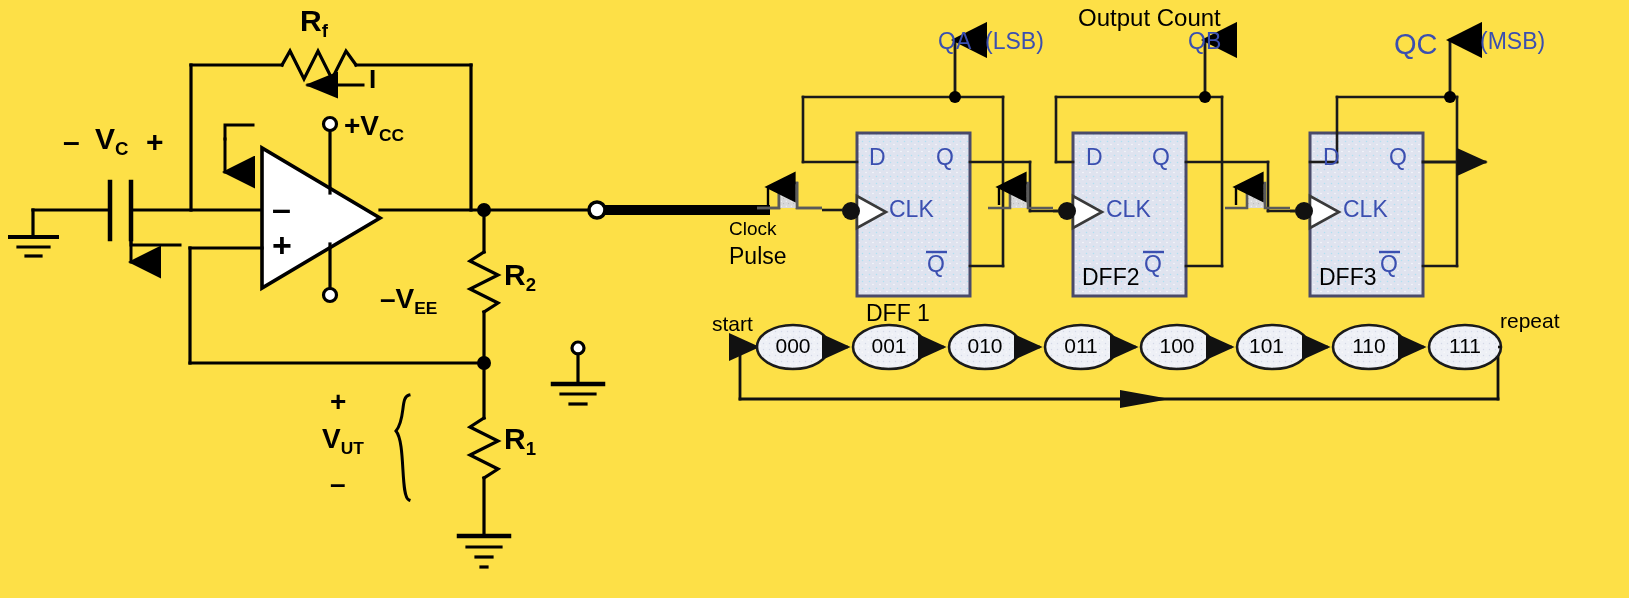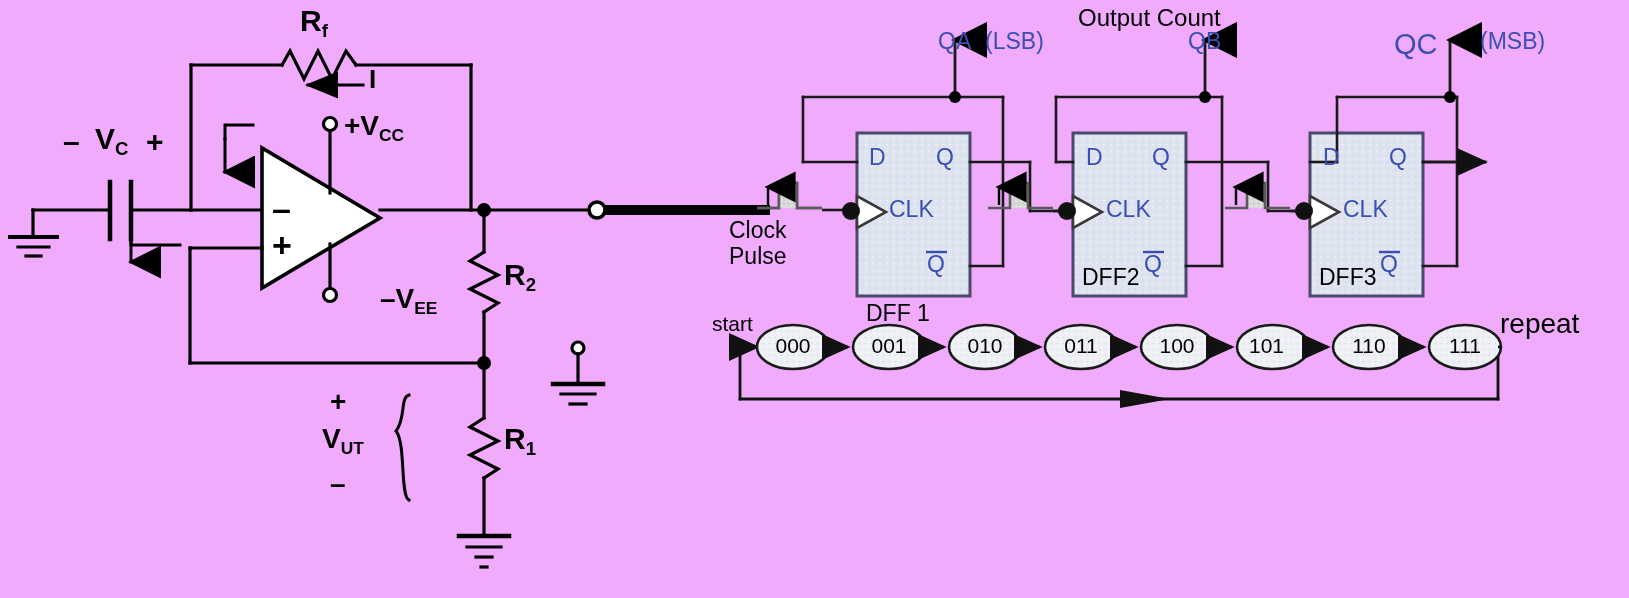--- a/index.html
+++ b/index.html
@@ -1,18 +1,18 @@
 <!DOCTYPE html>
 <html><head>
 <meta charset="utf-8">
 <title>Schmitt Trigger Oscillator and MOD-8 Counter</title>
 <style>
   html,body{margin:0;padding:0;background:#ffffff;}
   body{font-family:"Liberation Sans", sans-serif;}
-  #stage{position:relative;width:1629px;height:598px;background:#f0abfc;overflow:hidden;}
+  #stage{position:relative;width:1629px;height:598px;background:#fde047;overflow:hidden;}
   #stage svg{position:absolute;left:0;top:0;}
   .lbl{position:absolute;white-space:nowrap;line-height:1;}
   .blk{color:#000;}
   .blu{color:#3b4fb0;}
   .sub{font-size:0.62em;vertical-align:-0.32em;}
   .bold{font-weight:bold;}
 </style>
 </head>
 <body>
 
@@ -271,21 +271,21 @@
   <div class="lbl blk bold" style="left:330px;top:470px;font-size:28px;">–</div>
 
   <div class="lbl blk" style="left:1078px;top:6px;font-size:24px;">Output Count</div>
 
   <div class="lbl blu" style="left:938px;top:30px;font-size:23px;">QA</div>
   <div class="lbl blu" style="left:985px;top:30px;font-size:23px;">(LSB)</div>
   <div class="lbl blu" style="left:1188px;top:30px;font-size:23px;">QB</div>
   <div class="lbl blu" style="left:1394px;top:30px;font-size:29px;">QC</div>
   <div class="lbl blu" style="left:1480px;top:30px;font-size:23px;">(MSB)</div>
 
-  <div class="lbl blk" style="left:729px;top:219px;font-size:23px;">Clock</div>
+  <div class="lbl blk" style="left:729px;top:219px;font-size:19px;">Clock</div>
   <div class="lbl blk" style="left:729px;top:245px;font-size:23px;">Pulse</div>
 
   <div class="lbl blu" style="left:869px;top:146px;font-size:23px;">D</div>
   <div class="lbl blu" style="left:936px;top:146px;font-size:23px;">Q</div>
   <div class="lbl blu" style="left:889px;top:198px;font-size:23px;">CLK</div>
   <div class="lbl blu" style="left:927px;top:253px;font-size:23px;">Q</div>
   <div class="lbl blk" style="left:866px;top:266px;font-size:23px;margin-top:36px;">DFF 1</div>
 
   <div class="lbl blu" style="left:1086px;top:146px;font-size:23px;">D</div>
   <div class="lbl blu" style="left:1152px;top:146px;font-size:23px;">Q</div>
@@ -293,21 +293,21 @@
   <div class="lbl blu" style="left:1144px;top:253px;font-size:23px;">Q</div>
   <div class="lbl blk" style="left:1082px;top:266px;font-size:23px;">DFF2</div>
 
   <div class="lbl blu" style="left:1323px;top:146px;font-size:23px;">D</div>
   <div class="lbl blu" style="left:1389px;top:146px;font-size:23px;">Q</div>
   <div class="lbl blu" style="left:1343px;top:198px;font-size:23px;">CLK</div>
   <div class="lbl blu" style="left:1380px;top:253px;font-size:23px;">Q</div>
   <div class="lbl blk" style="left:1319px;top:266px;font-size:23px;">DFF3</div>
 
   <div class="lbl blk" style="left:712px;top:313px;font-size:21px;">start</div>
-  <div class="lbl blk" style="left:1500px;top:310px;font-size:28px;">repeat</div>
+  <div class="lbl blk" style="left:1500px;top:310px;font-size:21px;">repeat</div>
 
   <div class="lbl blk" style="left:769px;top:335px;font-size:21px;width:48px;text-align:center;">000</div>
   <div class="lbl blk" style="left:865px;top:335px;font-size:21px;width:48px;text-align:center;">001</div>
   <div class="lbl blk" style="left:961px;top:335px;font-size:21px;width:48px;text-align:center;">010</div>
   <div class="lbl blk" style="left:1057px;top:335px;font-size:21px;width:48px;text-align:center;">011</div>
   <div class="lbl blk" style="left:1153px;top:335px;font-size:21px;width:48px;text-align:center;">100</div>
   <div class="lbl blk" style="left:1249px;top:335px;font-size:21px;width:48px;">101</div>
   <div class="lbl blk" style="left:1345px;top:335px;font-size:21px;width:48px;text-align:center;">110</div>
   <div class="lbl blk" style="left:1441px;top:335px;font-size:21px;width:48px;text-align:center;">111</div>
 

